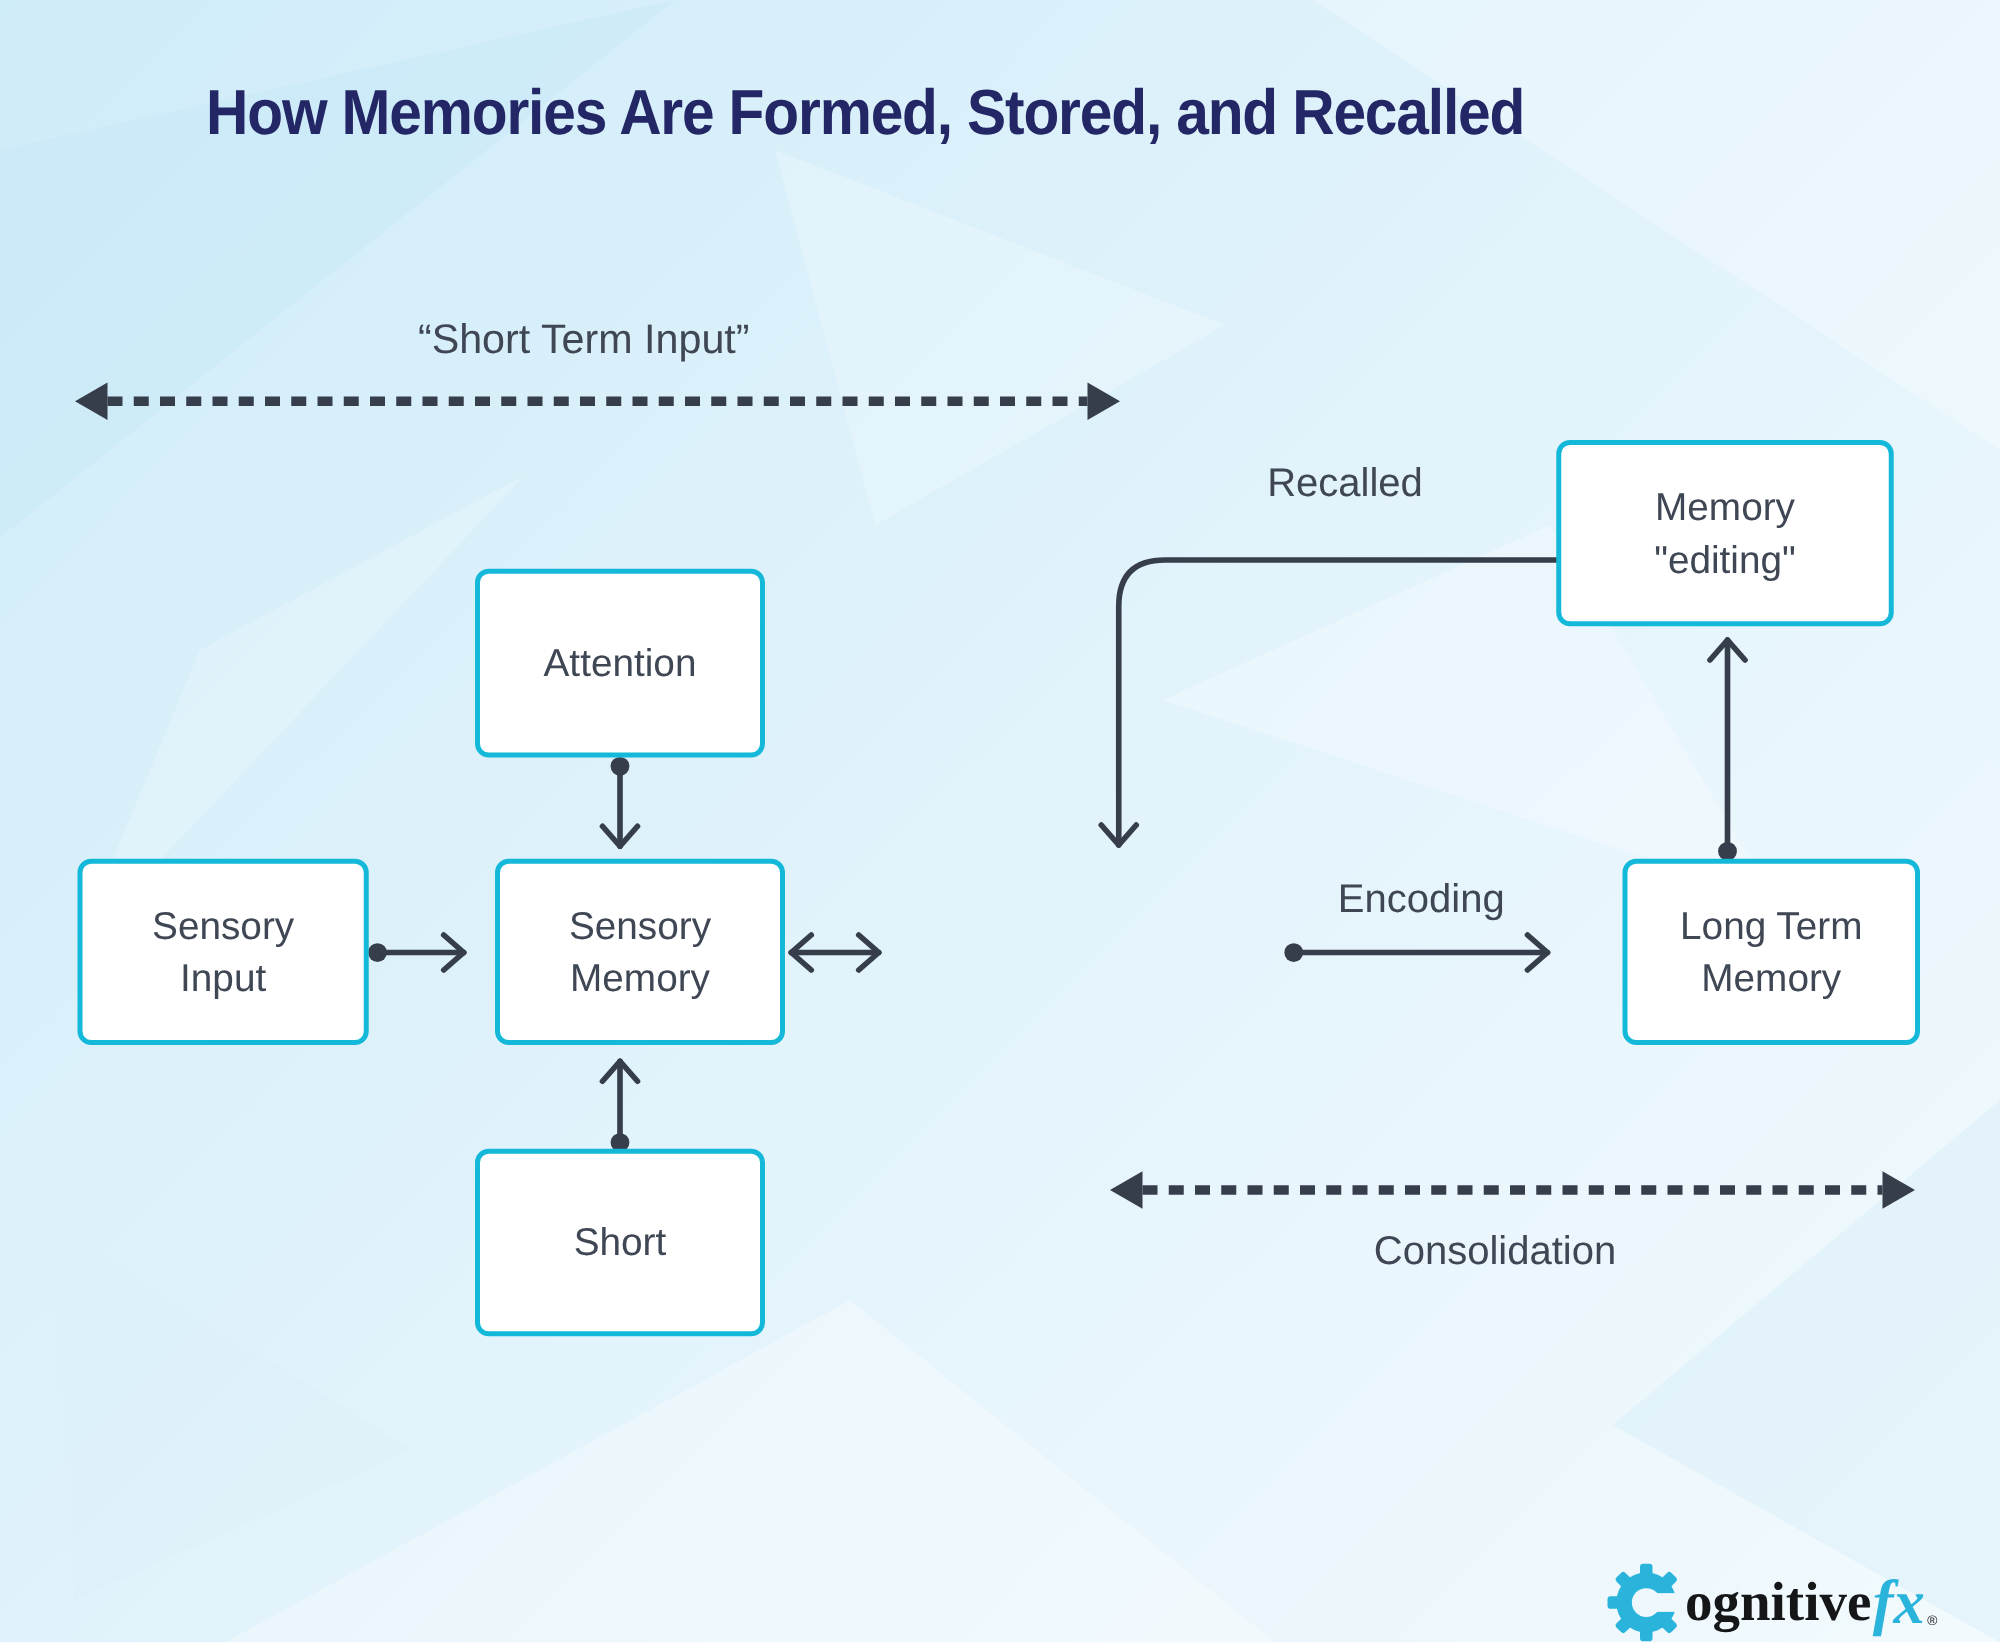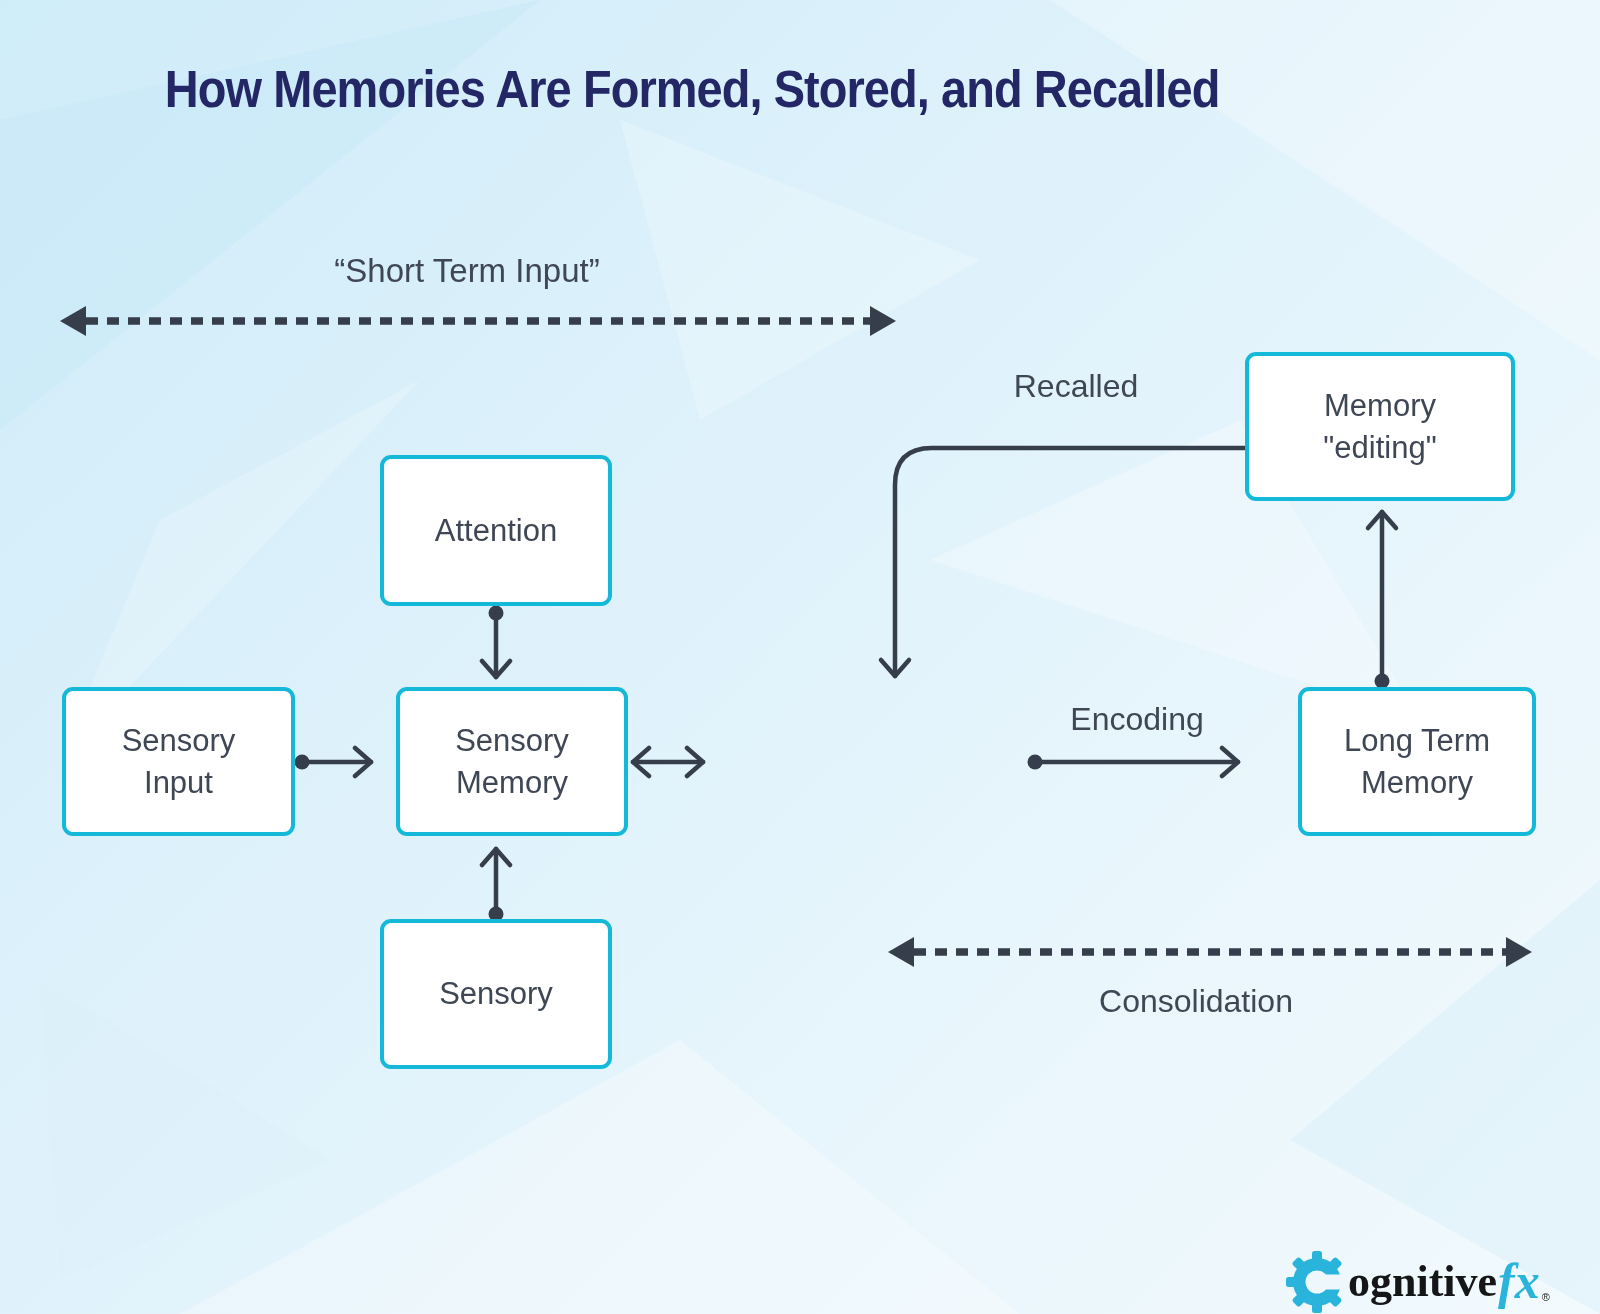--- a/index.html
+++ b/index.html
@@ -161,21 +161,21 @@
   <div class="node" id="node-sensory-memory">
     <span class="lbl">Sensory Memory</span>
   </div>
   <div class="node" id="node-long-term">
     <span class="lbl">Long Term Memory</span>
   </div>
   <div class="node" id="node-memory-editing">
     <span class="lbl">Memory "editing"</span>
   </div>
   <div class="node" id="node-action">
-    <span class="lbl">Sensory</span>
+    <span class="lbl">Short</span>
   </div>
 
   <div class="edge-label" id="label-short-term">“Short Term Input”</div>
   <div class="edge-label" id="label-retrieval">Recalled</div>
   <div class="edge-label" id="label-encoding">Encoding</div>
   <div class="edge-label" id="label-consolidation">Consolidation</div>
 
   <div class="logo">
     <svg width="70" height="70" viewBox="0 0 70 70" aria-hidden="true">
       <g transform="translate(33,36)">

